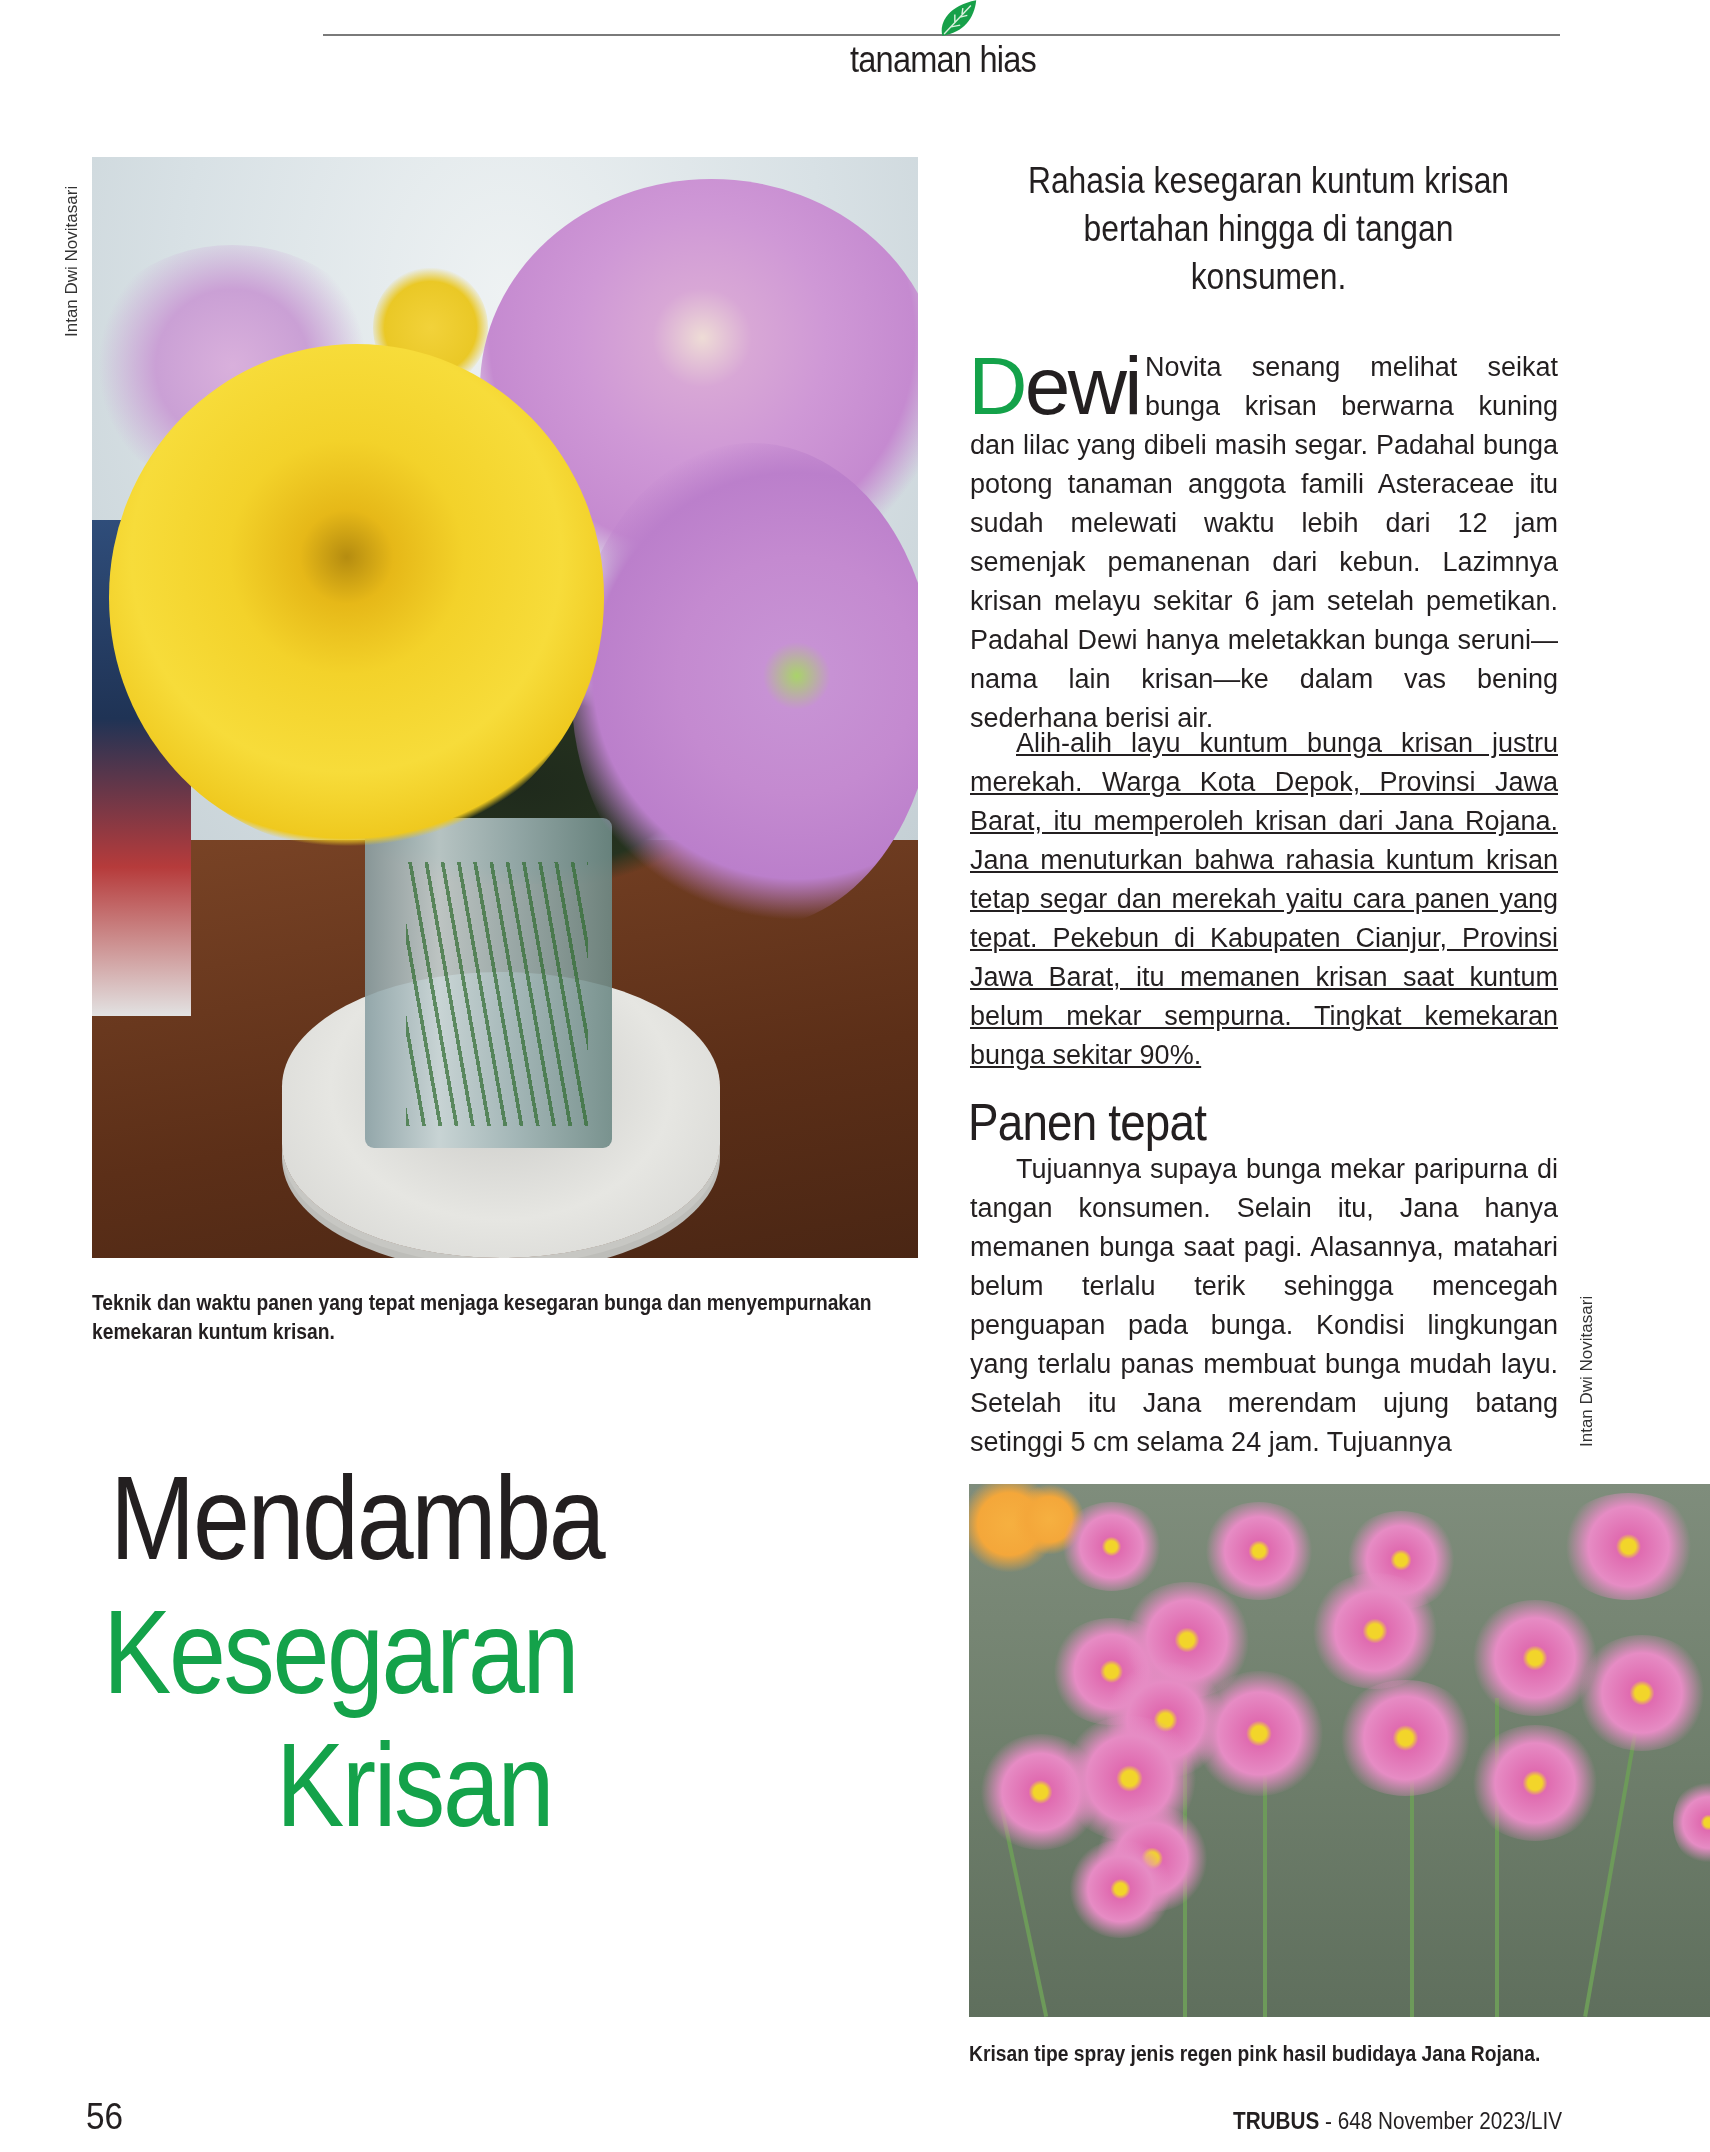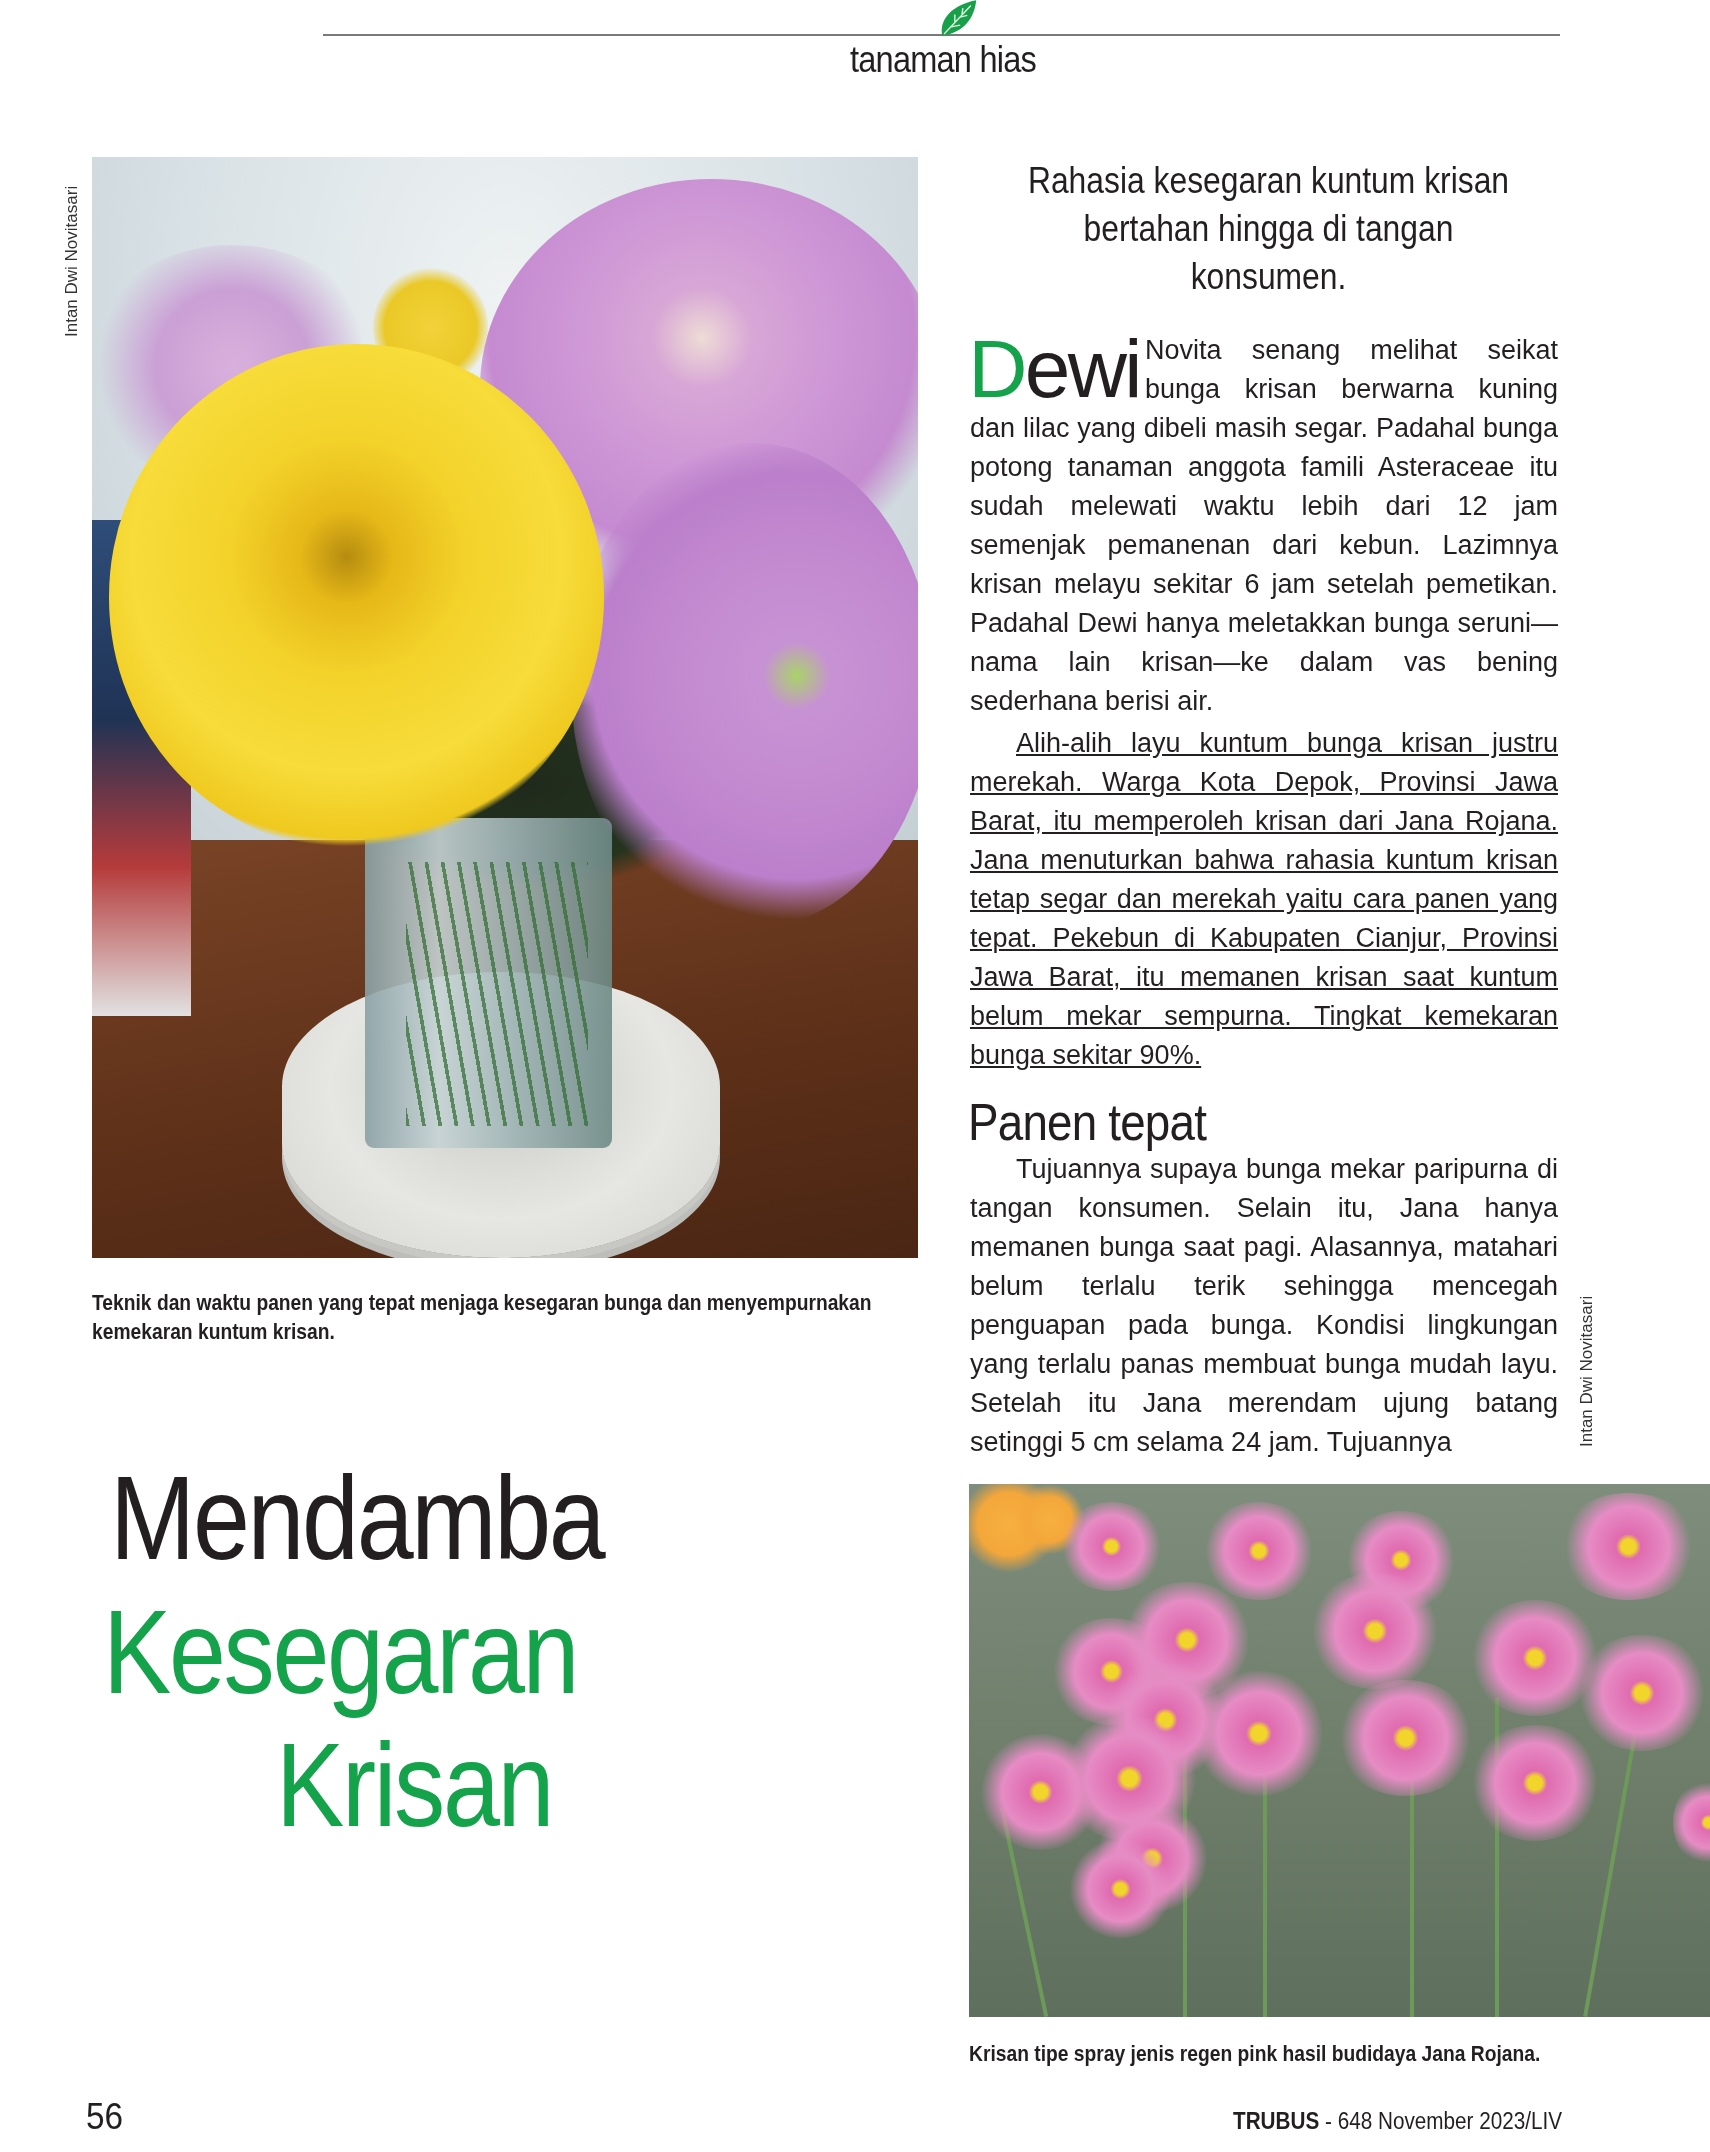--- a/index.html
+++ b/index.html
@@ -68,21 +68,21 @@
                  transform: scaleX(0.9); transform-origin: left top; }
 
   
   .deck { left: 970px; top: 157px; width: 597px; text-align: center; font-size: 37px; line-height: 48px;
           font-weight: 300; color: #231f20; }
   .deck span { display:inline-block; transform: scaleX(0.86); }
   .body-col { left: 970px; width: 588px; font-size: 27px; line-height: 39px; text-align: justify;
               color: #231f20; }
   .body-col p { margin: 0; }
   .indent { text-indent: 46px; }
-  .p1 { top: 331px; }
+  .p1 { top: 348px; }
   .dropcap { float: left; font-size: 82px; line-height: 68px; margin: 3.6px 5.3px 0 -1.8px;
              letter-spacing: -2.7px; color: #231f20; font-weight: 300; }
   .dropcap .dc-first { color: #14a24a; }
   .p2 { top: 724px; text-decoration: underline; }
   .subhead { left: 968px; top: 1092px; font-size: 52px; font-weight: 300; letter-spacing: -0.9px;
              color: #231f20; transform: scaleX(0.88); transform-origin: left top; }
   .p3 { top: 1150px; width: 588px; }
 
   
   .photo-second { left: 969px; top: 1484px; width: 742px; height: 533px; overflow: hidden;

